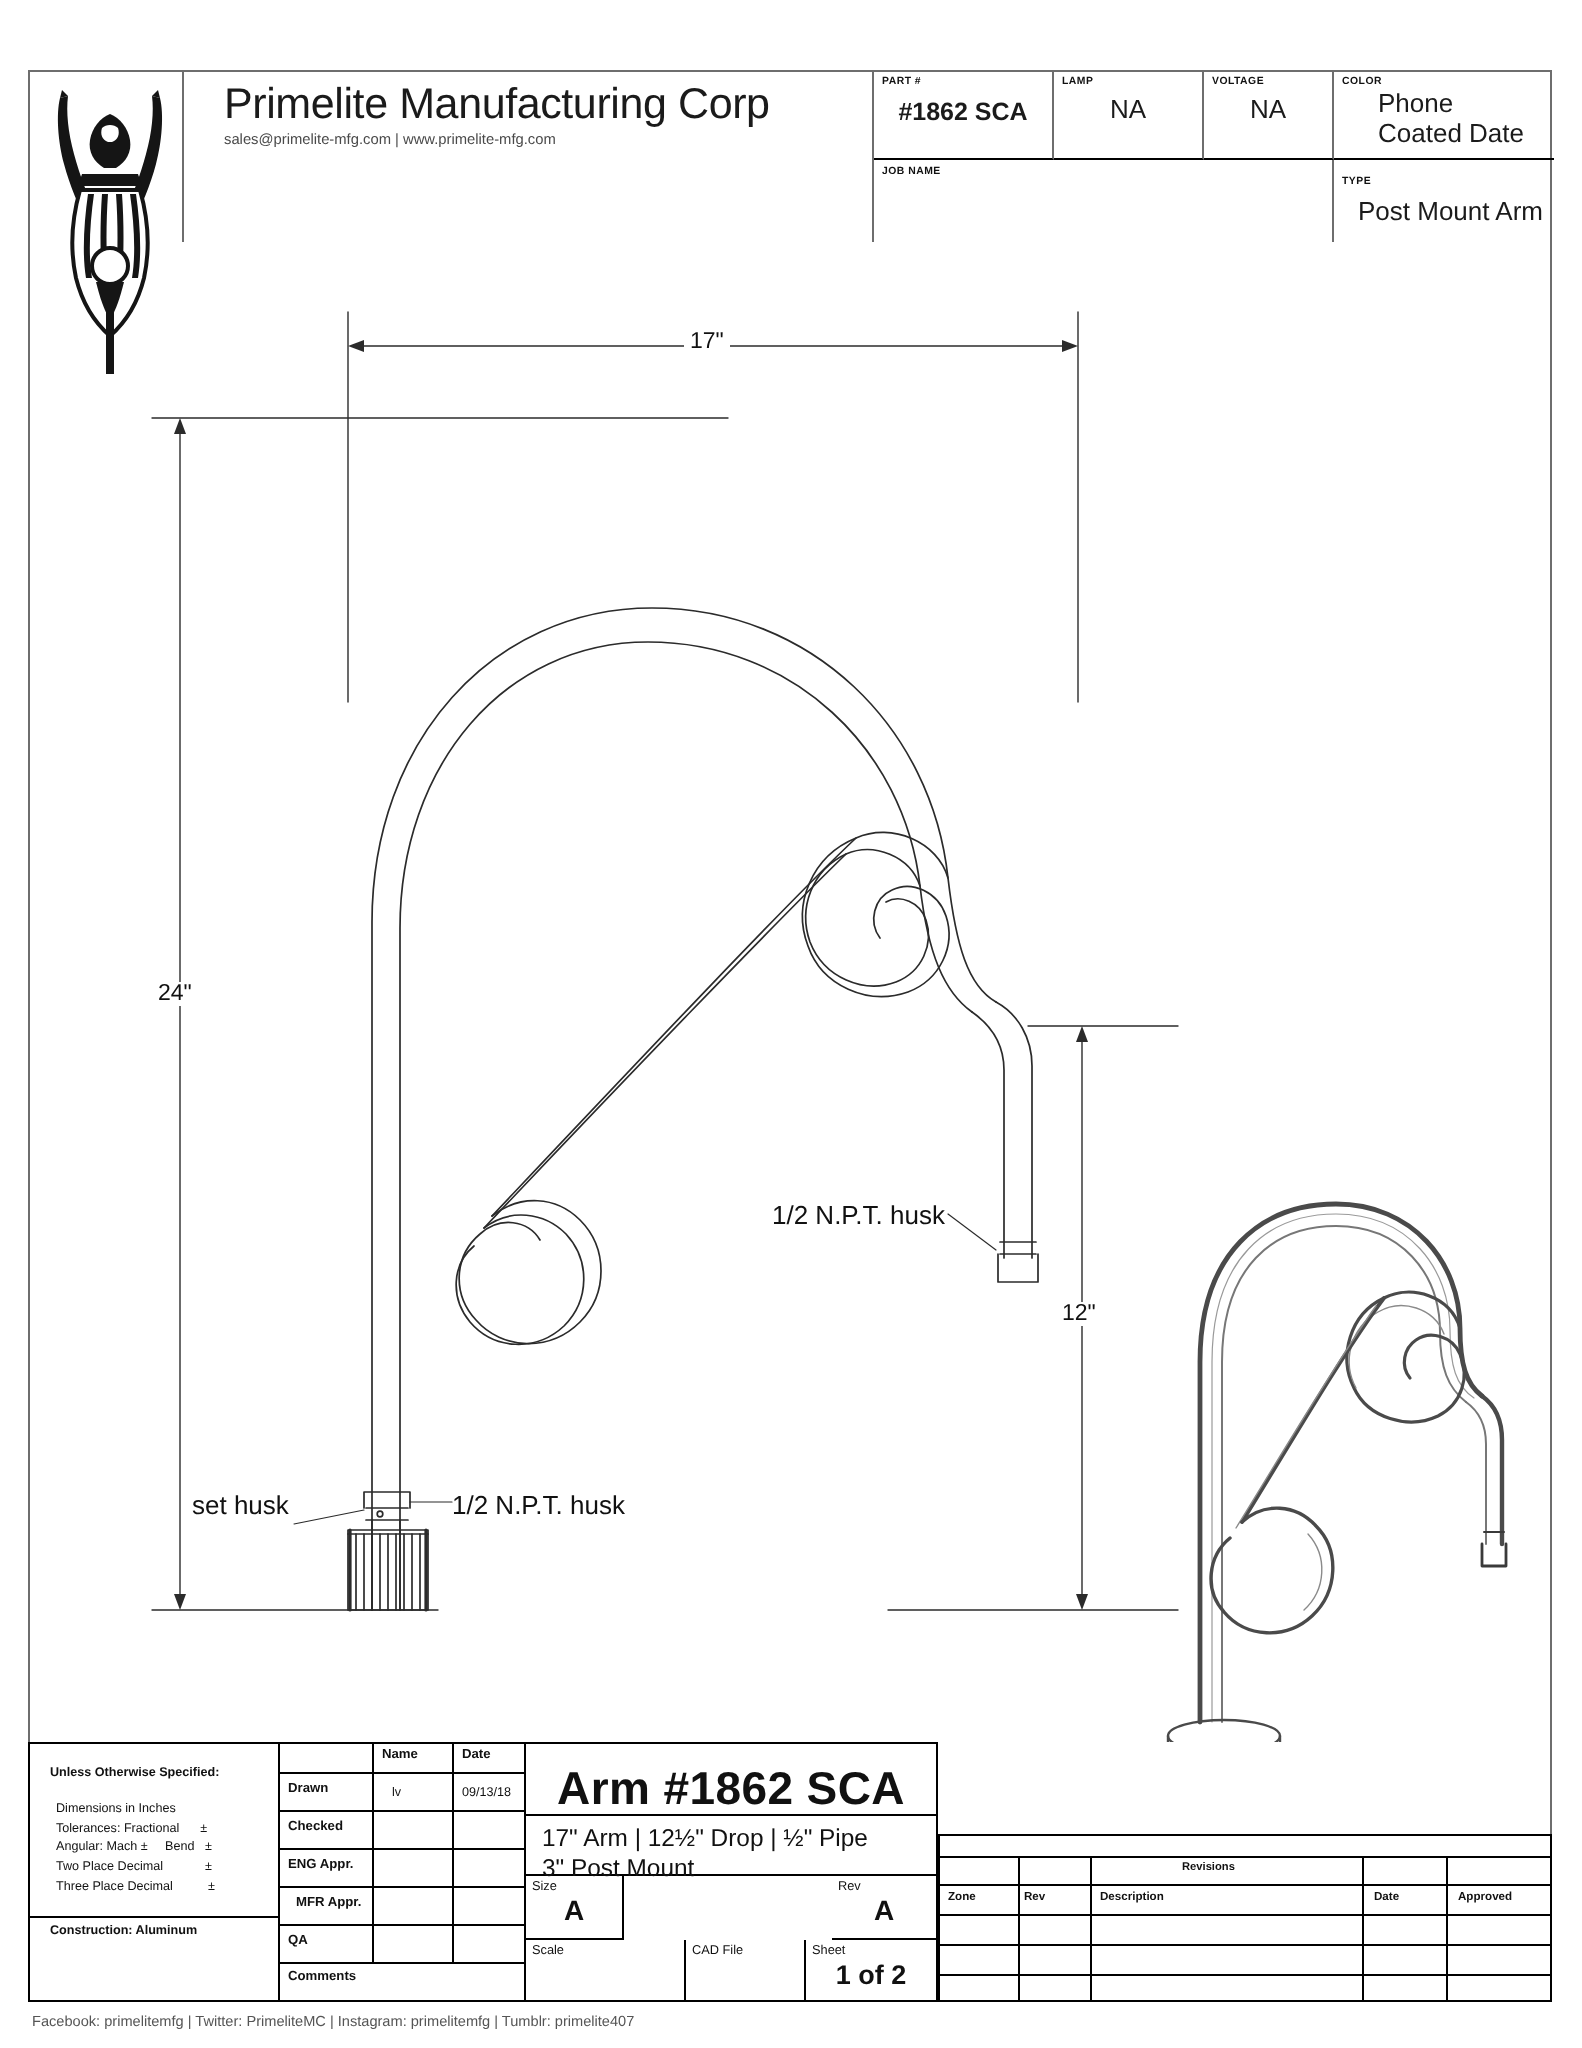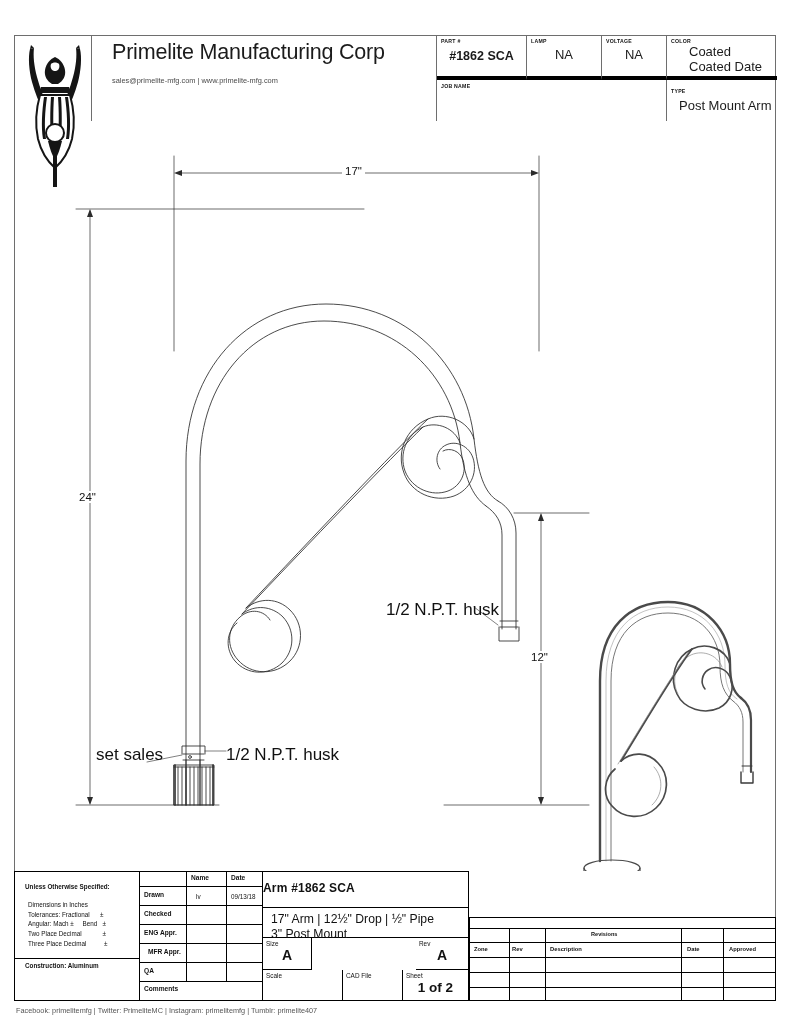--- a/index.html
+++ b/index.html
@@ -19,41 +19,41 @@
             border-right:1px solid #6e6e6e;box-sizing:border-box;overflow:visible;}
   .logo-svg{position:absolute;left:4px;top:2px;}
 
   .hdr-name{position:absolute;left:78px;top:0;width:344px;height:86px;box-sizing:border-box;padding:6px 0 0 20px;}
   .co-name{font-size:21.5px;letter-spacing:-0.2px;line-height:1.06;color:#1b1b1b;}
   .co-addr{font-size:13.5px;color:#3c3c3c;margin-top:3px;line-height:1.1;}
   .co-line{font-size:7.4px;color:#4a4a4a;margin-top:4px;line-height:1.45;}
 
   .hdr-tbl{position:absolute;left:422px;top:0;width:340px;height:86px;
            border-left:1px solid #6e6e6e;box-sizing:border-box;}
-  .cellbox{position:absolute;box-sizing:border-box;border-right:1px solid #6e6e6e;border-bottom:4px solid #000000;}
+  .cellbox{position:absolute;box-sizing:border-box;border-right:1px solid #6e6e6e;border-bottom:1px solid #000000;}
   .clabel{font-size:5.2px;font-weight:bold;letter-spacing:.25px;padding:3px 0 0 4px;color:#111;}
   .cval{font-size:13px;text-align:center;line-height:1.14;color:#1b1b1b;}
   .cval.b{font-weight:bold;font-size:12.5px;}
   .cval.l{text-align:left;padding-left:22px;}
 
   
   .canvas{position:absolute;left:14px;top:121px;width:762px;height:750px;}
 
   .dimtxt{position:absolute;font-size:11.5px;color:#111;background:#fff;padding:0 3px;white-space:nowrap;}
-  .anntxt{position:absolute;font-size:17px;color:#111;white-space:nowrap;}
+  .anntxt{position:absolute;font-size:13px;color:#111;white-space:nowrap;}
 
   
   .tblock{position:absolute;left:14px;top:871px;width:455px;height:130px;box-sizing:border-box;}
   .rblock{position:absolute;left:469px;top:917px;width:307px;height:84px;box-sizing:border-box;}
 
   .bx{position:absolute;box-sizing:border-box;border:1px solid #000;}
   .tl{font-size:6.3px;font-weight:bold;color:#111;line-height:1.55;}
   .tl2{font-size:6.3px;color:#111;line-height:1.55;}
   .hd{font-size:6.6px;font-weight:bold;color:#111;}
-  .big{font-weight:bold;font-size:12px;color:#111;letter-spacing:.2px;}
+  .big{font-weight:bold;font-size:23px;text-align:center;color:#111;letter-spacing:.2px;}
   .sub{font-size:12.2px;color:#111;line-height:1.26;}
   .lbl{font-size:6.4px;color:#111;padding:1.5px 0 0 3px;}
   .val{font-size:14px;font-weight:bold;text-align:center;color:#111;}
 
   .rv-c{font-size:5.6px;font-weight:bold;color:#111;}
   .rv-h{font-size:5.8px;font-weight:bold;color:#111;padding:2px 0 0 3px;}
 
   .footer{position:absolute;left:16px;top:1006px;font-size:7.3px;color:#555;white-space:nowrap;}
 </style>
 </head>
@@ -86,40 +86,40 @@
           <path d="M47 60 L50 60 C52 74 53 90 51 102 L48 102 C50 90 49 74 47 60 Z"></path>
           <path d="M30 104 C32 112 34 118 37 123 C40 118 42 112 44 104 Z"></path>
           <circle cx="37" cy="96" r="9" fill="#fff" stroke="#151515" stroke-width="2"></circle>
           <rect x="35" y="104" width="4" height="46"></rect>
         </g>
       </svg>
     </div>
 
     <div class="hdr-name">
       <div class="co-name">Primelite Manufacturing Corp</div>
-      <div class="co-line" style="margin-top:12px">sales@primelite-mfg.com | www.primelite-mfg.com</div>
+      <div class="co-line" style="margin-top:1px">sales@primelite-mfg.com | www.primelite-mfg.com</div>
     </div>
 
     <div class="hdr-tbl">
 
       <div class="cellbox" style="left:0;top:0;width:90px;height:45px;">
         <div class="clabel">PART #</div>
         <div class="cval b" style="margin-top:5px">#1862 SCA</div>
       </div>
       <div class="cellbox" style="left:90px;top:0;width:75px;height:45px;">
         <div class="clabel">LAMP</div>
         <div class="cval" style="margin-top:4px">NA</div>
       </div>
       <div class="cellbox" style="left:165px;top:0;width:65px;height:45px;">
         <div class="clabel">VOLTAGE</div>
         <div class="cval" style="margin-top:4px">NA</div>
       </div>
       <div class="cellbox" style="left:230px;top:0;width:110px;height:45px;border-right:none;">
         <div class="clabel">COLOR</div>
-        <div class="cval l" style="margin-top:1px">Coated</div>
+        <div class="cval l" style="margin-top:1px">Phone</div>
         <div class="cval l">Coated Date</div>
       </div>
 
       <div class="cellbox" style="left:0;top:45px;width:230px;height:41px;border-bottom:none;">
         <div class="clabel">JOB NAME</div>
         <div class="cval l"></div>
       </div>
       <div class="cellbox" style="left:230px;top:50px;width:110px;height:41px;border-right:none;border-bottom:none;">
         <div class="clabel">TYPE</div>
         <div class="cval l" style="margin-top:5px;padding-left:12px">Post Mount Arm</div>
@@ -274,21 +274,21 @@
           </g>
         </g>
       </g>
     </svg>
 
     
     <div class="dimtxt" style="left:328px;top:44px;">17"</div>
     <div class="dimtxt" style="left:62px;top:370px;">24"</div>
     <div class="dimtxt" style="left:514px;top:530px;">12"</div>
     <div class="anntxt" style="left:372px;top:479px;">1/2 N.P.T. husk</div>
-    <div class="anntxt" style="left:82px;top:624px;">set sales</div>
+    <div class="anntxt" style="left:82px;top:624px;">set husk</div>
     <div class="anntxt" style="left:212px;top:624px;">1/2 N.P.T. husk</div>
   </div>
 
   <div class="tblock">
 
     <div class="bx" style="left:0;top:0;width:126px;height:130px;">
       <div class="tl" style="margin:10px 0 0 10px;">Unless Otherwise Specified:</div>
       <div style="margin:8px 0 0 13px;">
         <div class="tl2">Dimensions in Inches</div>
         <div class="tl2" style="white-space:pre">Tolerances: Fractional      ±</div>

